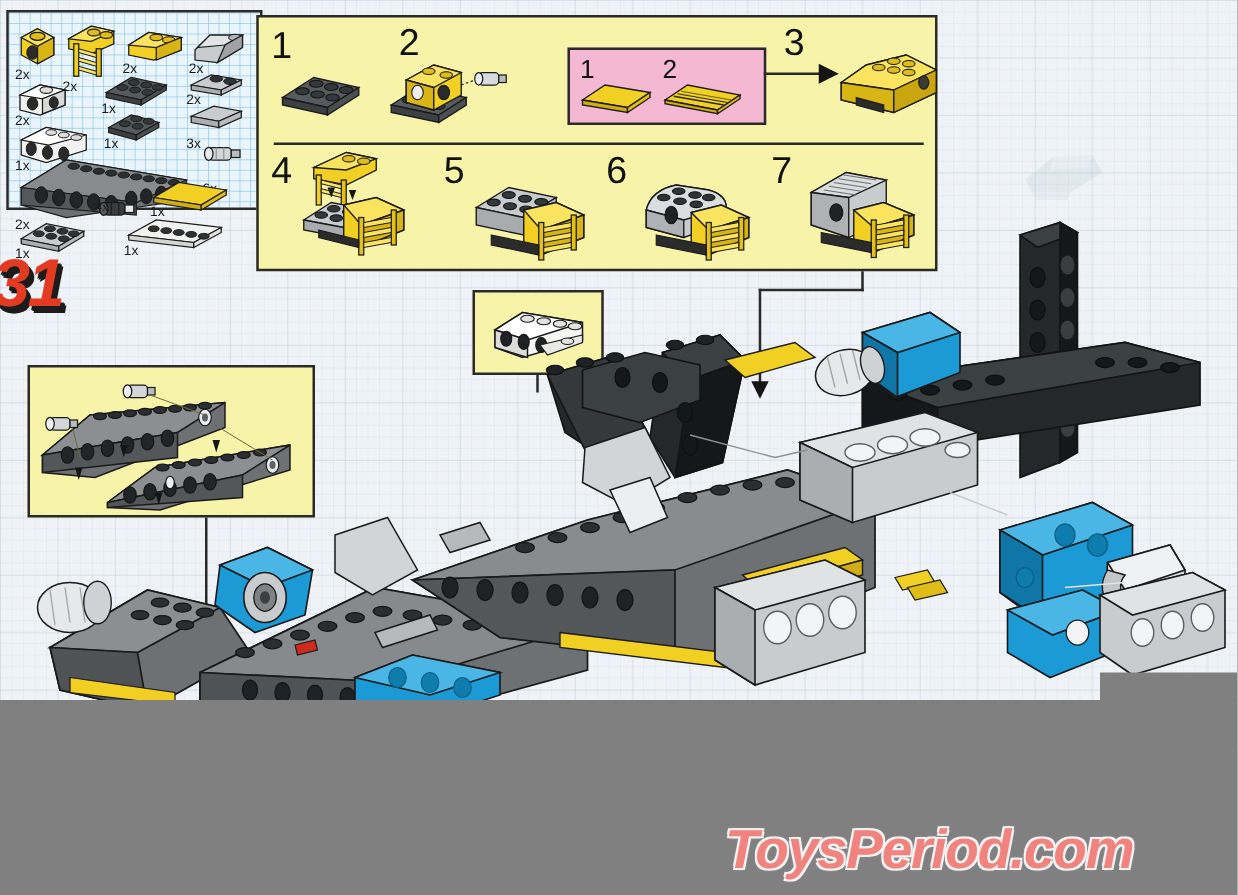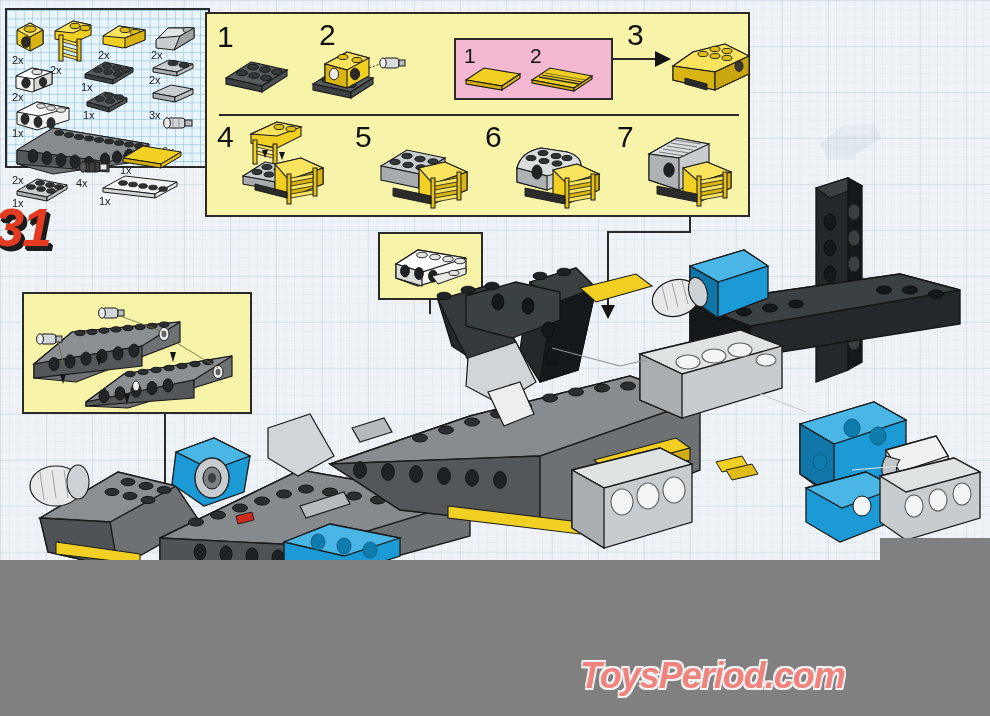--- a/index.html
+++ b/index.html
@@ -97,21 +97,21 @@
 
   
   .brick{position:absolute;}
   .brick svg{display:block;overflow:visible;}
 
   
   .gray-band{position:absolute;background:#808080;}
   .wm{
     position:absolute;left:580px;top:655px;
     font-family:"Liberation Sans",sans-serif;
-    font-size:36px;font-weight:bold;font-style:italic;
+    font-size:44px;font-weight:bold;font-style:italic;
     color:#f0837e;letter-spacing:-1px;white-space:nowrap;
     text-shadow:
       -1.6px -1.6px 0 #f2f2f2, 1.6px -1.6px 0 #f2f2f2,
       -1.6px  1.6px 0 #f2f2f2, 1.6px  1.6px 0 #f2f2f2,
        0 0 3px rgba(255,255,255,.85);
   }
 </style>
 </head>
 <body>
 
@@ -294,21 +294,21 @@
 
     <div class="brick" style="left:68px;top:145px;">
       <svg width="38" height="24" viewBox="0 0 38 24">
         <rect x="8" y="7" width="17" height="10" rx="3" fill="#3a3d3f" stroke="#1a1a1a" stroke-width="1"></rect>
         <ellipse cx="8" cy="12" rx="3.4" ry="5.2" fill="#56595b" stroke="#1a1a1a" stroke-width="1"></ellipse>
         <rect x="25" y="9" width="7" height="6" fill="#e8eaeb" stroke="#1a1a1a" stroke-width="1"></rect>
         <line x1="14" y1="7" x2="14" y2="17" stroke="#1a1a1a" stroke-width=".9"></line>
         <line x1="20" y1="7" x2="20" y2="17" stroke="#1a1a1a" stroke-width=".9"></line>
       </svg>
     </div>
-    <div class="qty" style="left:69px;top:168px;">4x</div>
+    <div class="qty" style="left:69px;top:151px;font-family:Liberation Serif, serif;">4x</div>
 
     <div class="brick" style="left:112px;top:132px;">
       <svg width="68" height="28" viewBox="0 0 68 28">
         <polygon points="4,16 24,4 62,10 42,22" fill="#f2d023" stroke="#1a1a1a" stroke-width="1"></polygon>
         <polygon points="4,16 42,22 42,26 4,20" fill="#d0ad12" stroke="#1a1a1a" stroke-width="1"></polygon>
         <polygon points="42,22 62,10 62,14 42,26" fill="#e0bc18" stroke="#1a1a1a" stroke-width="1"></polygon>
       </svg>
     </div>
     <div class="qty" style="left:113px;top:155px;">1x</div>
 

